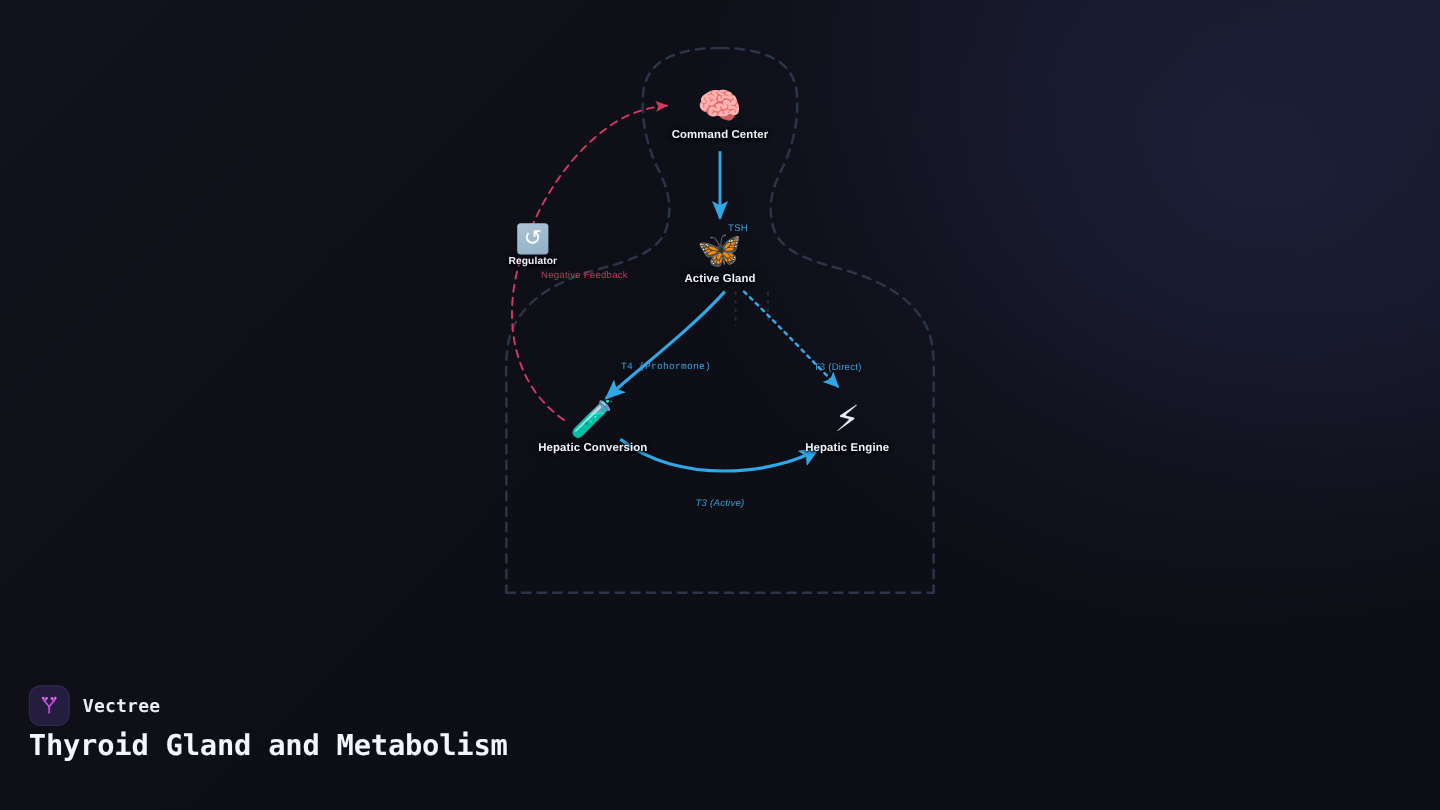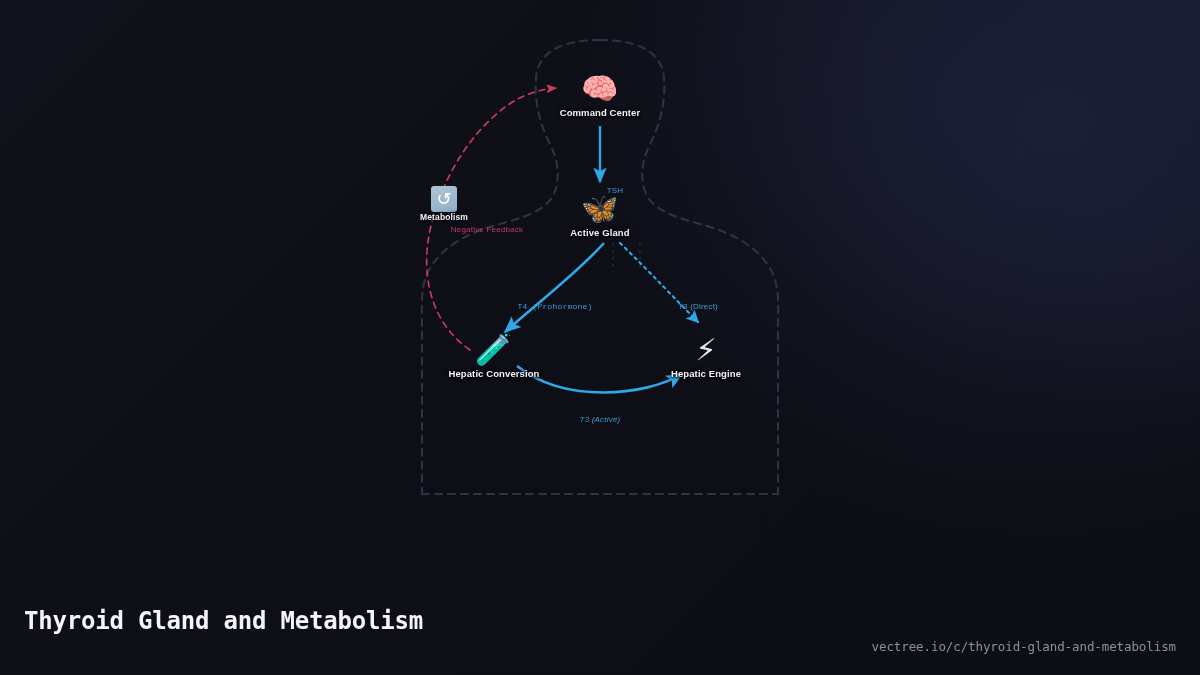--- a/index.html
+++ b/index.html
@@ -209,34 +209,55 @@
 
     <div class="node" style="left:706px; top:333px;">
       <span class="glyph">⚡</span>
       <span class="nlabel">Hepatic Engine</span>
     </div>
 
     <div class="node small" style="left:444px; top:185px; z-index:5;">
       <span class="glyph">
         <span class="reg-tile">↺</span>
       </span>
-      <span class="nlabel">Metabolism</span>
+      <span class="nlabel">Regulator</span>
     </div>
 
     <div class="elabel blue" style="left:615px; top:156px;">TSH</div>
 
     <div class="elabel blue" style="left:555px; top:272px;font-family:Liberation Mono, monospace;">T4 (Prohormone)</div>
 
     <div class="elabel blue" style="left:698px; top:272px;">T3 (Direct)</div>
 
     <div class="elabel blue" style="left:600px; top:385px;font-style:italic;">T3 (Active)</div>
 
     <div class="elabel pink" style="left:487px; top:195px; z-index:2;">Negative Feedback</div>
   </div>
 
   <div id="footer">
 
+    <div id="brand-row">
+      <div id="brand-mark">
+        <svg width="20" height="20" viewBox="0 0 20 20">
+          <g stroke="#c44ce0" stroke-width="1.5" fill="none" stroke-linecap="round">
+            <path d="M10 16 L10 11"></path>
+            <path d="M10 11 L6.2 6.2"></path>
+            <path d="M10 11 L13.8 6.2"></path>
+            <path d="M6.2 6.2 L5.0 4.2"></path>
+            <path d="M6.2 6.2 L7.6 4.4"></path>
+            <path d="M13.8 6.2 L12.5 4.4"></path>
+            <path d="M13.8 6.2 L15.0 4.2"></path>
+          </g>
+          <g fill="#e06ef0">
+            <circle cx="5.0" cy="3.7" r="1.05"></circle>
+            <circle cx="7.8" cy="3.9" r="1.05"></circle>
+            <circle cx="12.3" cy="3.9" r="1.05"></circle>
+            <circle cx="15.1" cy="3.7" r="1.05"></circle>
+          </g>
+        </svg>
+      </div>
+      <div id="brand-name">Vectree</div>
+    </div>
 
     <div id="page-title">Thyroid Gland and Metabolism</div>
-    <div id="page-url">vectree.io/c/thyroid-gland-and-metabolism</div>
   </div>
 
 </div>
 
 </body></html>

